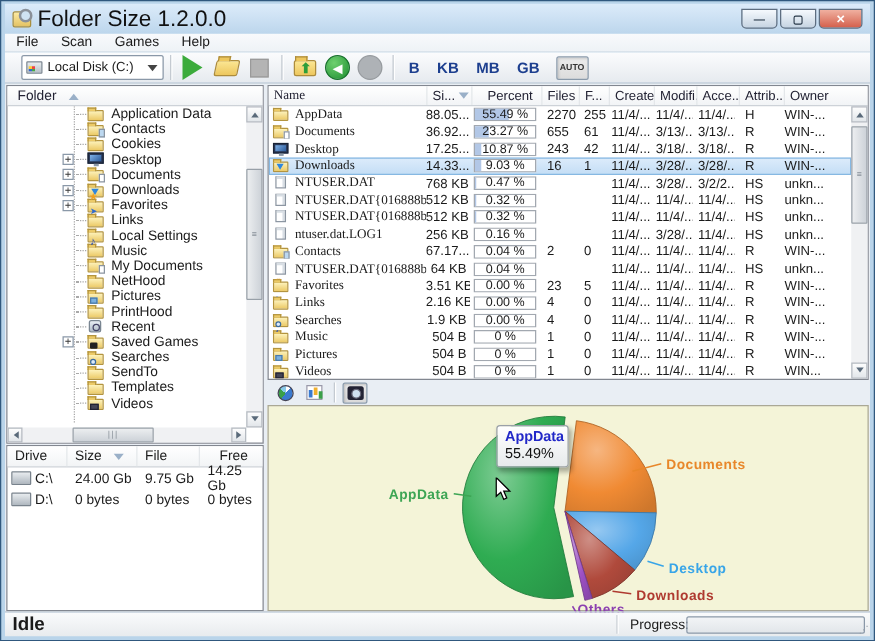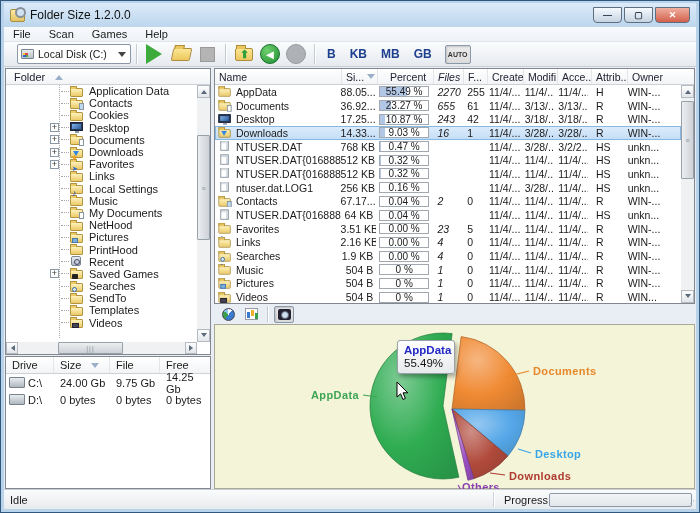--- a/index.html
+++ b/index.html
@@ -3,21 +3,21 @@
 <meta charset="utf-8">
 <style>
   * { margin:0; padding:0; box-sizing:border-box; }
   html,body { width:700px; height:513px; overflow:hidden; }
   body { font-family:"Liberation Sans", sans-serif; font-size:11px; color:#1a1a1a; }
 
   .win { position:absolute; left:0; top:0; width:700px; height:513px;
          background:#b9d4ea; border:1px solid #30587e; }
   .titlebar { position:absolute; left:3px; top:2px; right:3px; height:24px;
               background:linear-gradient(#dcebfa,#bcd6ec); display:flex; align-items:center; }
-  .apptitle { font-size:12px; color:#111; margin-left:5px; }
+  .apptitle { font-size:18px; color:#111; margin-left:5px; }
   .appicon { width:15px; height:13px; margin-left:6px; position:relative;
              background:linear-gradient(#fdeaa0,#e3c264); border:1px solid #a98f3f; border-radius:2px; }
   .appicon::after { content:""; position:absolute; right:-2px; top:-3px; width:7px; height:7px;
                     border:2px solid #8a9099; border-radius:50%; background:#cfe2f2; }
   .winbtns { margin-left:auto; margin-right:6px; display:flex; gap:2px; }
   .wbtn { width:29px; height:16px; border:1px solid #5e6e80; border-radius:0 0 4px 4px;
           background:linear-gradient(#f5f9fd,#c6d4e2); display:flex; align-items:center; justify-content:center;
           font-size:9px; color:#2a3a4a; font-weight:bold; }
   .wbtn.close { width:35px; background:linear-gradient(#f0b0a0,#d4604c); color:#fff; }
 
@@ -110,32 +110,32 @@
   .tri.lf { border-right:4px solid #5a6a7a; margin-right:2px;} .tri.rt { border-left:4px solid #5a6a7a; margin-left:2px;}
   .sbthumb { position:absolute; background:linear-gradient(90deg,#eceef0,#cdd2d8); border:1px solid #98a0a8; border-radius:1px; }
   .sbthumb.h { background:linear-gradient(#eceef0,#cdd2d8); }
   .grip { position:absolute; left:50%; top:50%; transform:translate(-50%,-50%); color:#8a929a; font-size:7px; line-height:3px; }
 
   
   .drivepanel { position:absolute; left:1px; top:289px; width:206px; height:133px;
                 background:#fff; border:1px solid #828790; }
   .dhead { display:flex; height:17px; background:linear-gradient(#ffffff,#f2f4f6); border-bottom:1px solid #cdd2d8; align-items:center; }
   .dhead > div { border-right:1px solid #e4e7ea; height:100%; display:flex; align-items:center; padding-left:6px; }
-  .dcol1{width:48px;} .dcol2{width:56px;} .dcol3{width:50px;} .dcol4{width:48px; border-right:none!important;}
+  .dcol1{width:48px;} .dcol2{width:56px;} .dcol3{width:50px;} .dcol4{width:48px; border-right:none!important;justify-content:center;}
   .drow { display:flex; height:17px; align-items:center; }
   .drow > div { padding-left:6px; }
   .hdico { width:16px; height:11px; background:linear-gradient(#e8ecef,#b0b8c0); border:1px solid #78828c;
            border-radius:1px; position:relative; flex:none; margin:0 3px 0 3px; }
   .drow .dcol1 { display:flex; align-items:center; padding-left:0; }
 
   
   .listpanel { position:absolute; left:210px; top:1px; right:1px; height:236px; background:#fff; border:1px solid #828790; }
   .lhead { display:flex; height:16px; background:linear-gradient(#ffffff,#f2f4f6); border-bottom:1px solid #cdd2d8; }
   .lhead .hc { border-right:1px solid #e4e7ea; display:flex; align-items:center; padding-left:4px; font-size:10.5px; color:#223; overflow:hidden; white-space:nowrap;}
-  .c-name{width:127px;} .c-size{width:36px;} .c-pct{width:56px;} .c-files{width:30px;font-style:italic;} .c-f{width:24px;}
+  .c-name{width:127px;font-family:Liberation Serif, serif;} .c-size{width:36px;} .c-pct{width:56px;} .c-files{width:30px;} .c-f{width:24px;}
   .c-cr{width:36px;} .c-mod{width:34px;} .c-acc{width:34px;} .c-att{width:36px;} .c-own{width:58px;}
   .lrows { position:absolute; left:0; top:16px; right:13px; bottom:0; overflow:hidden; }
   .lrow { display:flex; height:13.7px; align-items:center; position:relative; }
   .lrow.flag-on { background:linear-gradient(#ddecfb,#c3ddf5); outline:1px solid #86b8e2; outline-offset:-1px; }
   .lrow > div { overflow:hidden; white-space:nowrap; font-size:10.5px; }
   .lrow .c-name { display:flex; align-items:center; padding-left:3px; }
   .lrow .ticon { transform:scale(.95); margin-right:3px; }
   .lrow .c-size { text-align:right; padding-right:3px; }
   .pctbox { width:50px; height:11px; margin-left:3px; border:1px solid #a2a8b0; background:#fff; position:relative;
             display:flex; align-items:center; justify-content:center; }
@@ -161,21 +161,21 @@
   .tooltip { position:absolute; left:182px; top:15px; width:58px; padding:3px 6px 4px 6px;
              background:linear-gradient(#ffffff,#e7eaec); border:1px solid #9aa0a8; border-radius:3px;
              box-shadow:2px 3px 4px rgba(0,0,0,.3); z-index:5; }
   .tooltip .tt1 { font-size:11.5px; font-weight:bold; color:#2228c8; }
   .tooltip .tt2 { font-size:11.5px; color:#111; margin-top:1px; }
   .cursor { position:absolute; left:181px; top:57px; z-index:6; }
 
   
   .statusbar { position:absolute; left:3px; bottom:3px; right:3px; height:20px;
                background:linear-gradient(#fafbfc,#e8ebee); border-top:1px solid #c9ced5; display:flex; align-items:center; }
-  .statustext { margin-left:6px; font-size:11px; }
+  .statustext { margin-left:6px; font-size:15px;font-weight:bold; }
   .ssep { position:absolute; left:489px; top:2px; bottom:2px; width:1px; background:#cdd2d8; box-shadow:1px 0 0 #fff; }
   .progresslabel { position:absolute; left:500px; font-size:11px; }
   .progressbar { position:absolute; left:545px; top:3px; width:143px; height:14px; border:1px solid #8a98a8;
                  background:linear-gradient(#f2f4f6,#e2e6ea); border-radius:2px; }
   .sizegrip { position:absolute; right:1px; bottom:1px; color:#9aa2aa; font-size:8px; }
 </style>
 </head>
 <body>
 
 <div class="win">

